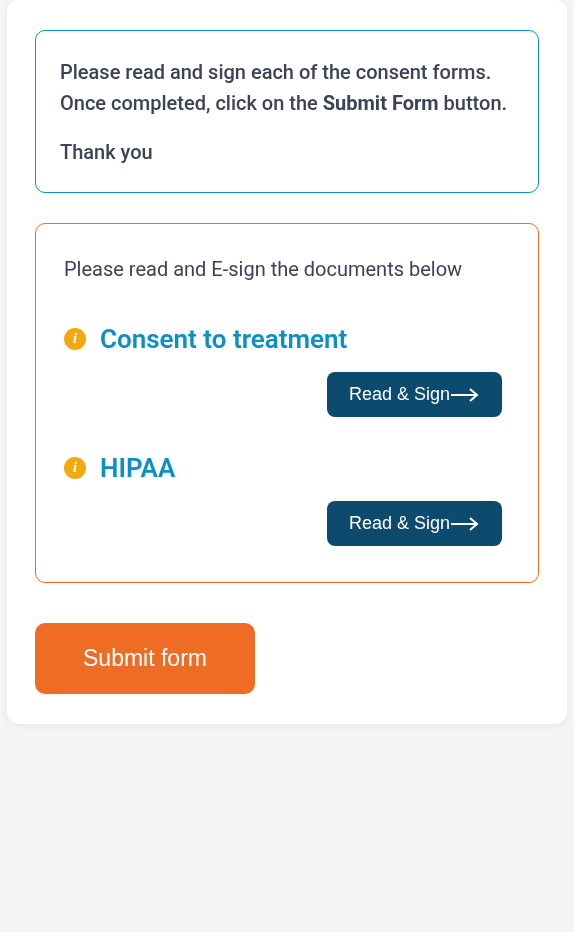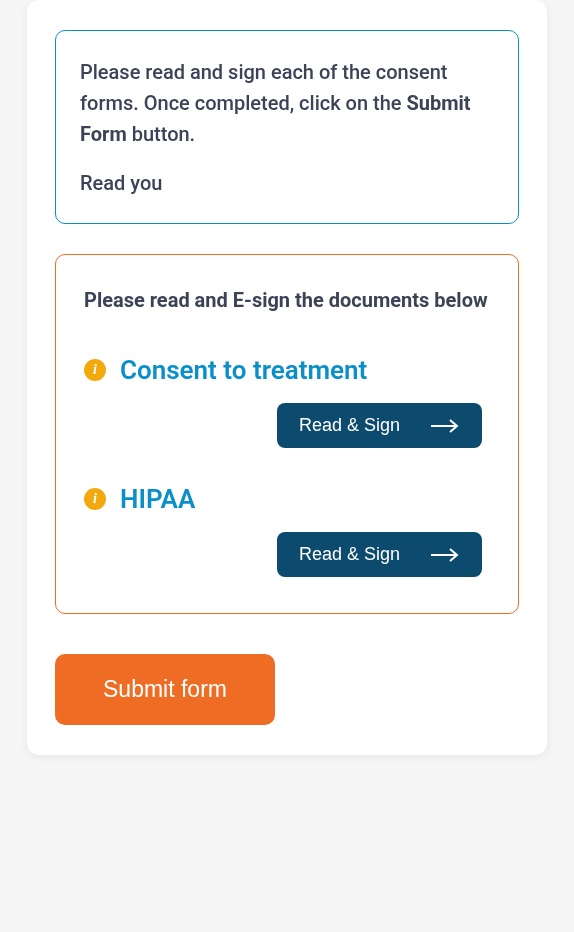--- a/index.html
+++ b/index.html
@@ -11,21 +11,21 @@
       font-family: -apple-system, BlinkMacSystemFont, 'Segoe UI', Roboto, Helvetica, Arial, sans-serif;
       background: #f5f5f5;
       width: 574px;
       height: 932px;
     }
     .card {
       background: white;
       border-radius: 12px;
       padding: 30px 28px;
       margin: 0 auto;
-      width: 520px;
+      width: 560px;
       box-shadow: 0 2px 8px rgba(0,0,0,0.06);
     }
     .info-box {
       border: 1.5px solid #0a8fc9;
       border-radius: 10px;
       padding: 26px 24px 24px 24px;
       margin-bottom: 30px;
     }
     .info-box p {
       color: #3c4257;
@@ -41,21 +41,21 @@
     }
     .sign-box {
       border: 1.5px solid #ef6c24;
       border-radius: 10px;
       padding: 30px 28px 28px 28px;
       margin-bottom: 40px;
     }
     .sign-box-heading {
       color: #3c4257;
       font-size: 20px;
-      font-weight: 700;
+      font-weight: 400;
       line-height: 1.5;
       margin-bottom: 40px;
     }
     .doc-row {
       display: flex;
       align-items: center;
       gap: 14px;
       margin-bottom: 18px;
     }
     .info-icon {
@@ -91,21 +91,21 @@
     .read-sign-btn {
       background: #0c4a6e;
       color: white;
       border: none;
       border-radius: 8px;
       padding: 12px 22px;
       font-size: 18px;
       font-weight: 500;
       display: inline-flex;
       align-items: center;
-      gap: 30px;
+      gap: 0;
       cursor: pointer;
     }
     .arrow-icon {
       display: inline-flex;
       align-items: center;
     }
     .submit-btn {
       background: #ef6c24;
       color: white;
       border: none;
@@ -118,21 +118,21 @@
   </style>
 </head>
 <body>
 
 <div class="card">
 
   <div class="info-box">
     <p>
       <span>Please read and sign each of the consent forms. Once completed, click on the </span><span class="bold">Submit Form</span><span> button.</span>
     </p>
-    <p class="thank-you">Read you</p>
+    <p class="thank-you">Thank you</p>
   </div>
 
   <div class="sign-box">
     <div class="sign-box-heading">Please read and E-sign the documents below</div>
 
     <div class="doc-row">
       <span class="info-icon">i</span>
       <span class="doc-link">Consent to treatment</span>
     </div>
     <div class="read-sign-row">

